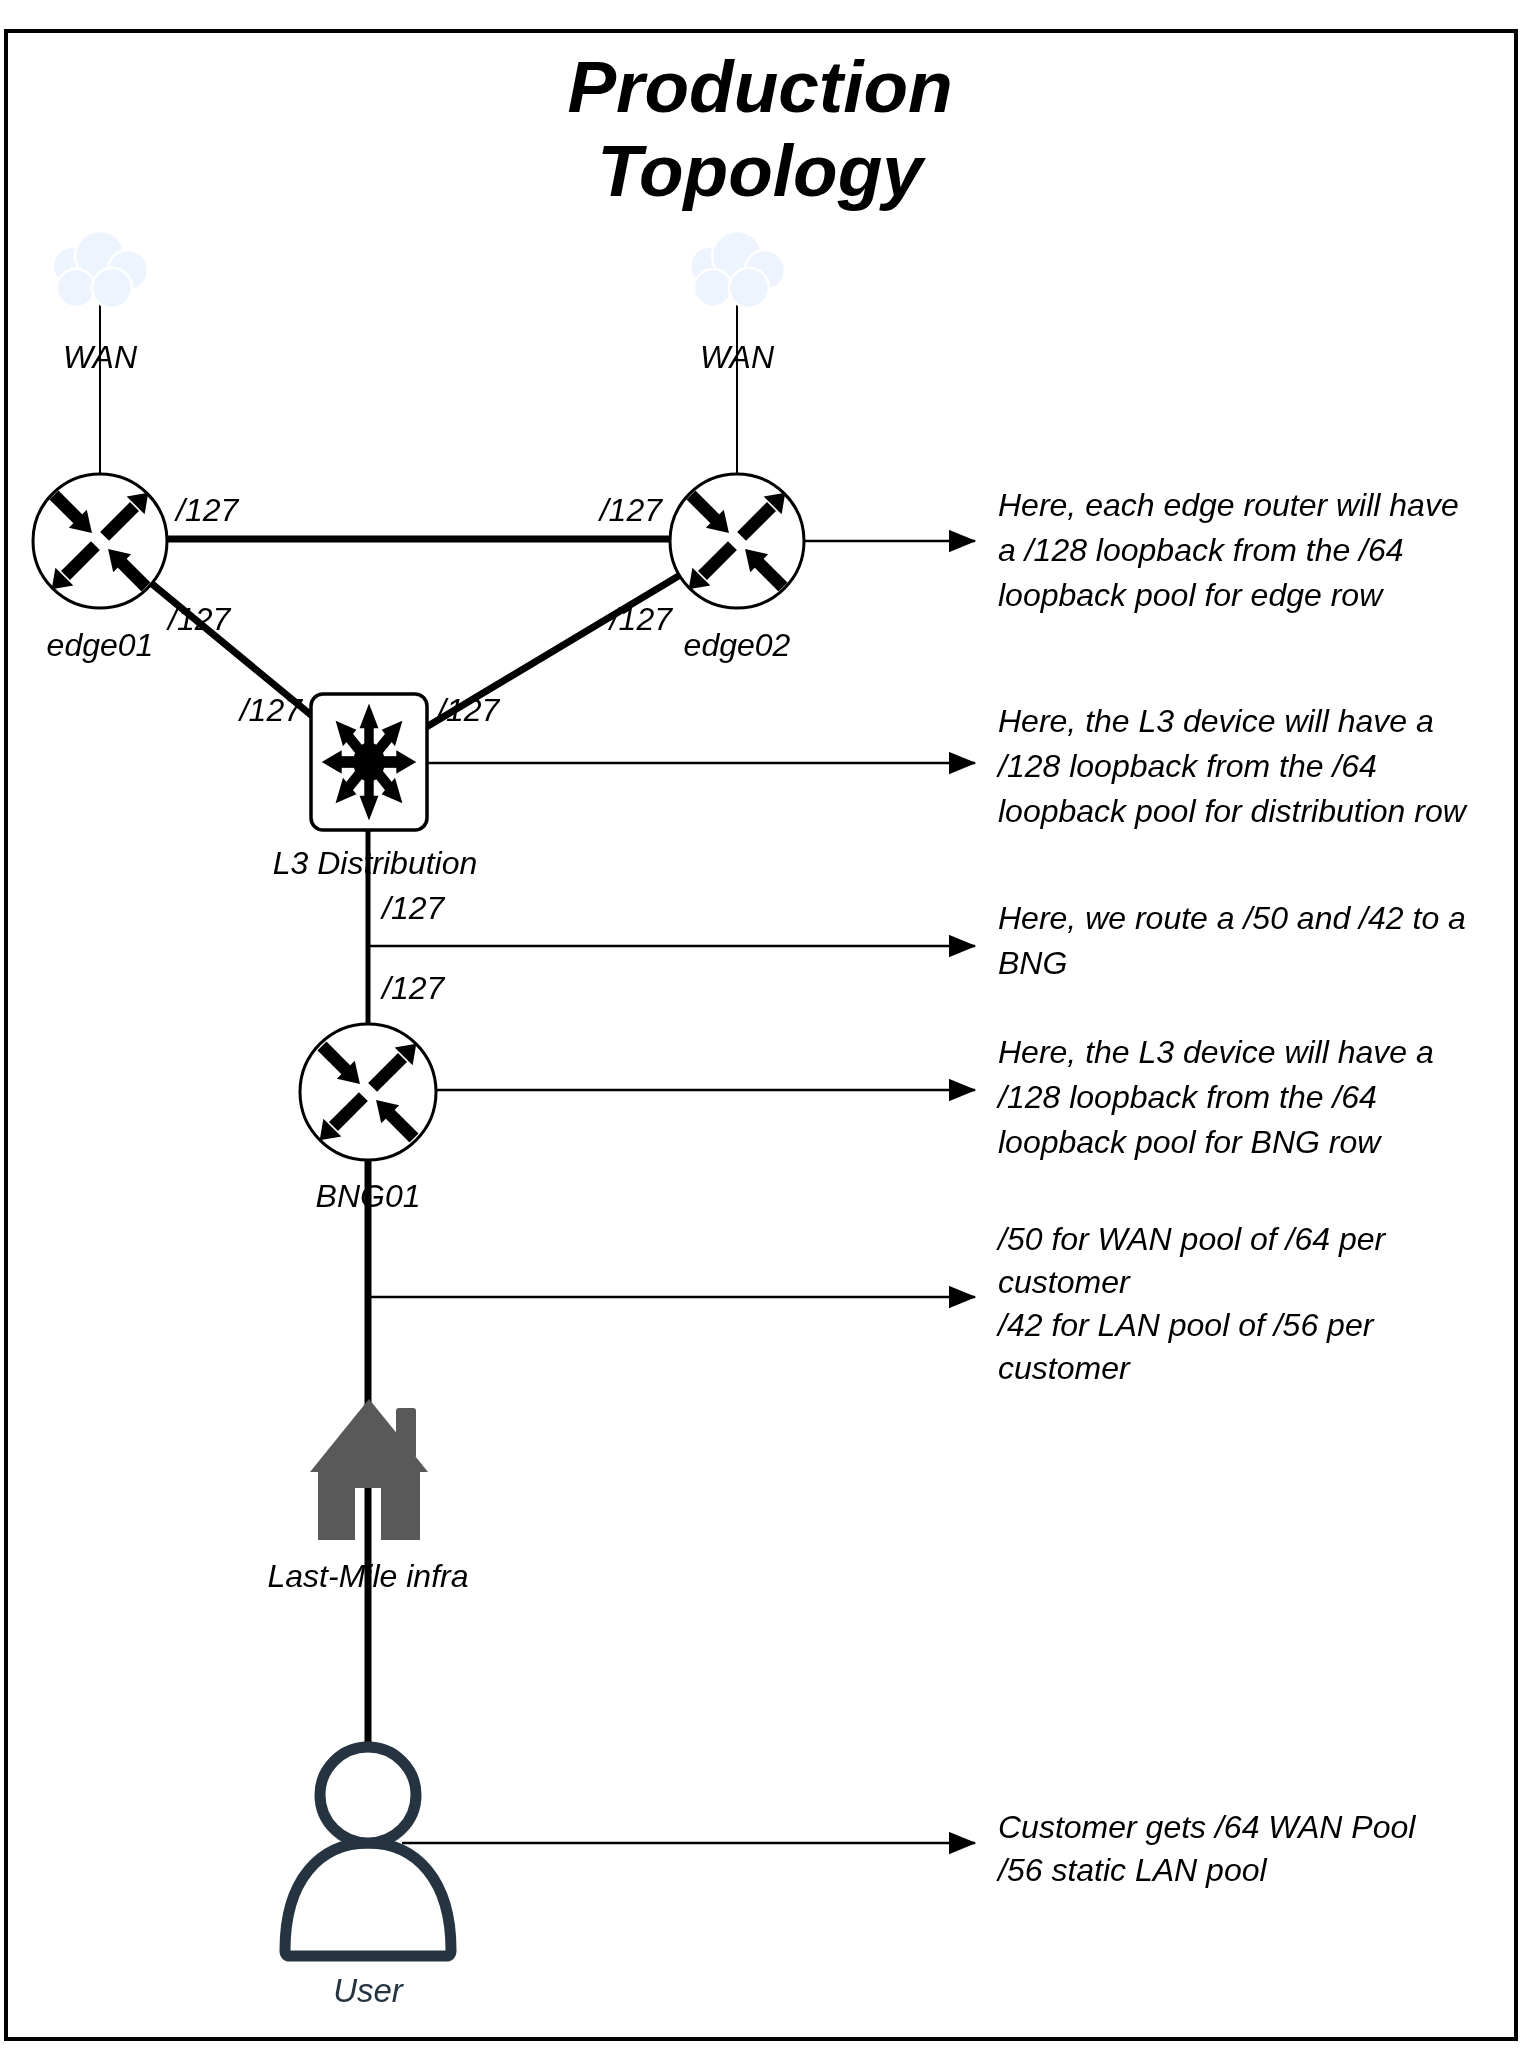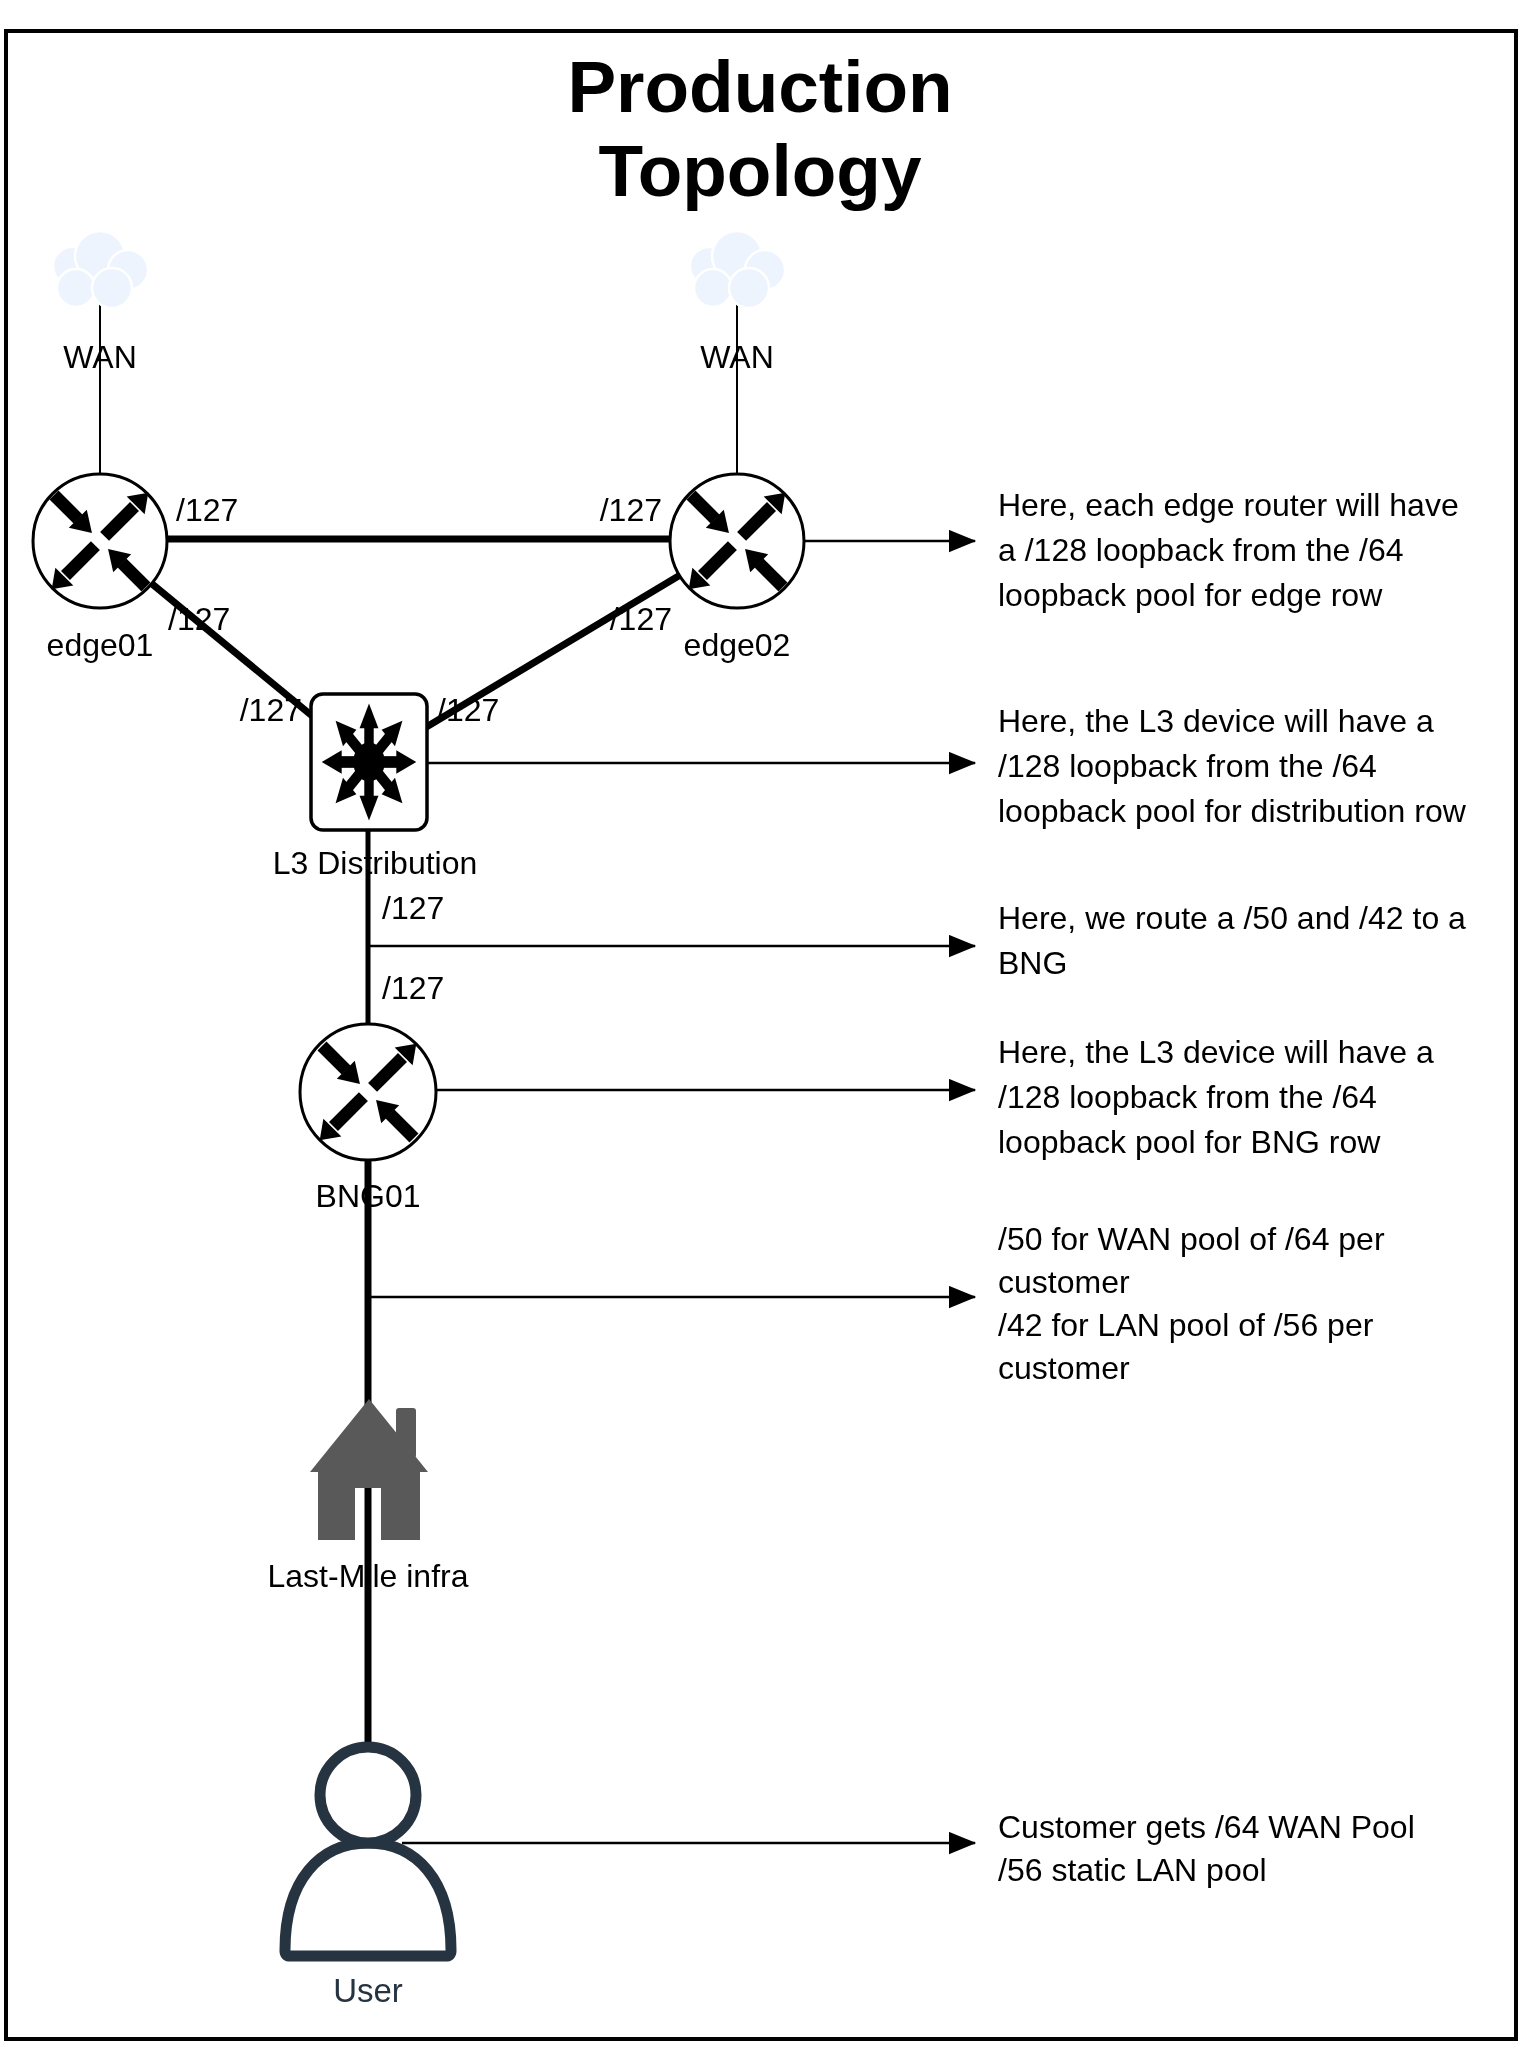--- a/index.html
+++ b/index.html
@@ -1,16 +1,16 @@
 <!DOCTYPE html>
 <html><head>
 <meta charset="utf-8">
 <style>
   html, body { margin: 0; padding: 0; background: #ffffff; }
-  .page { width: 1488px; height: 2048px; position: relative; font-family: "Liberation Sans", sans-serif; }
+  .page { width: 1488px; height: 2048px; position: relative; font-family: "Liberation Sans", sans-serif; font-style: italic; }
   svg { display: block; }
   text { fill: #000000; font-family: "Liberation Sans", sans-serif; }
   .title-text { font-weight: bold; font-size: 73px; }
   .label-text { font-size: 32px; }
   .user-text { font-size: 33px; fill: #263340; }
 </style>
 </head>
 <body>
 
 <div class="page">

